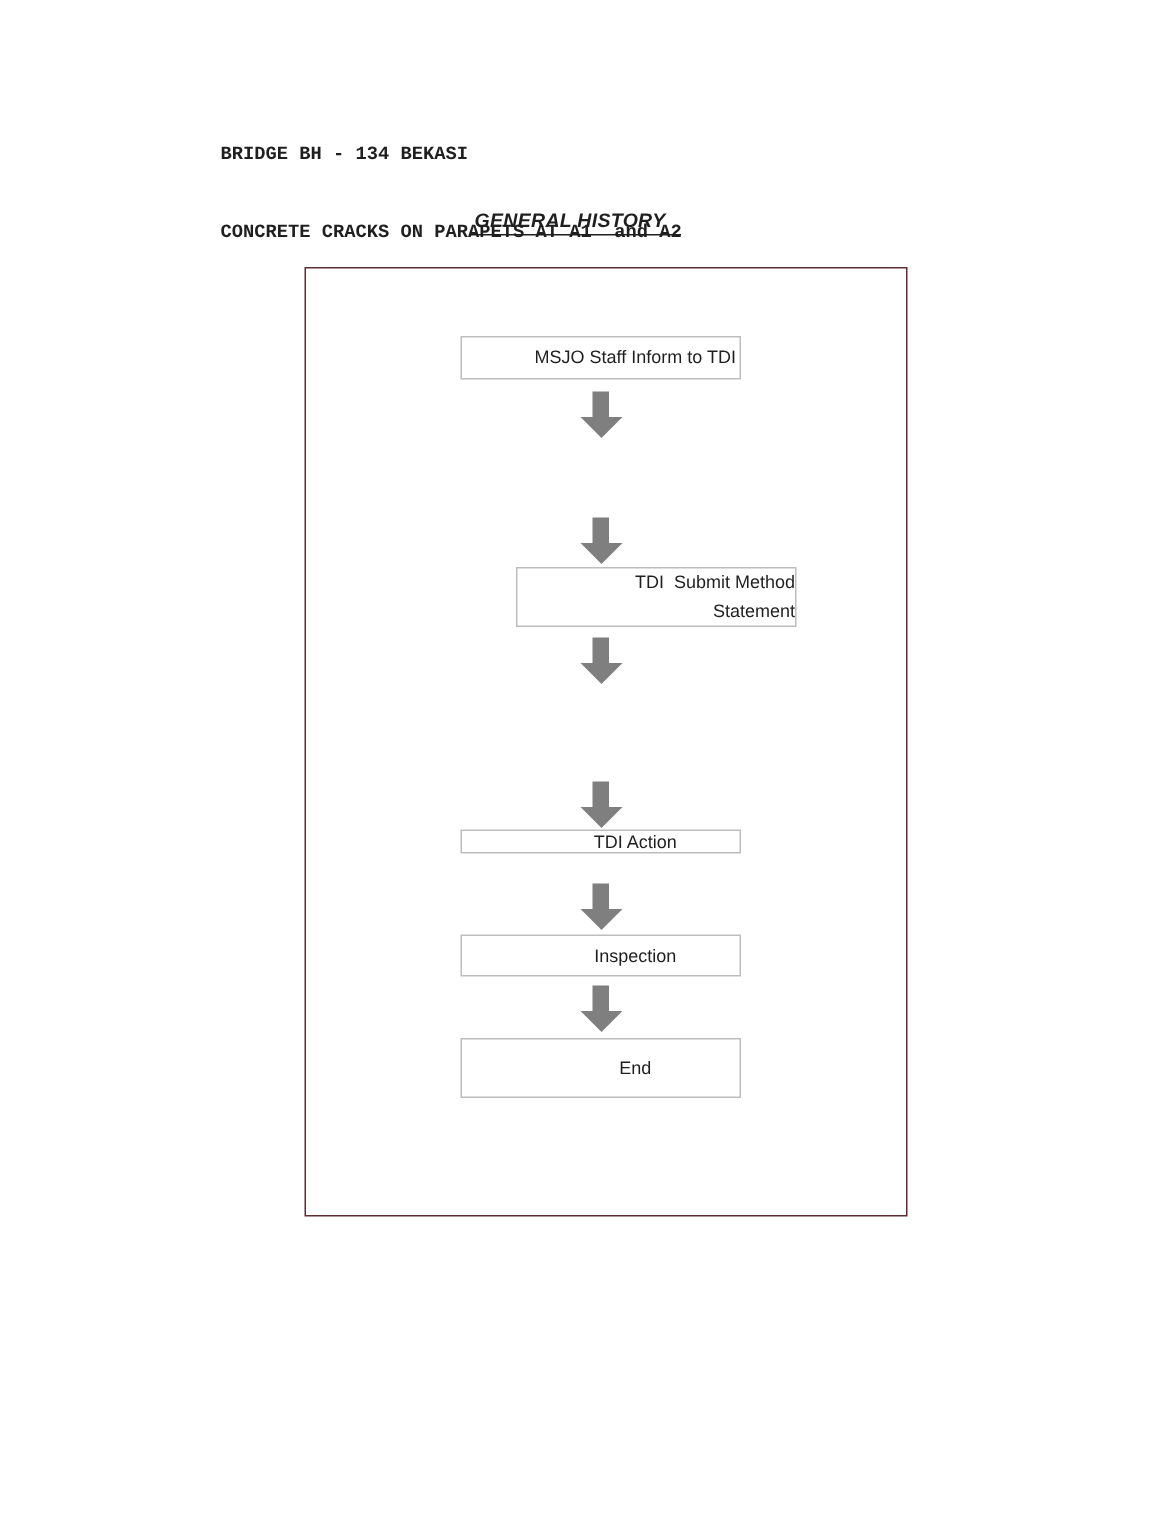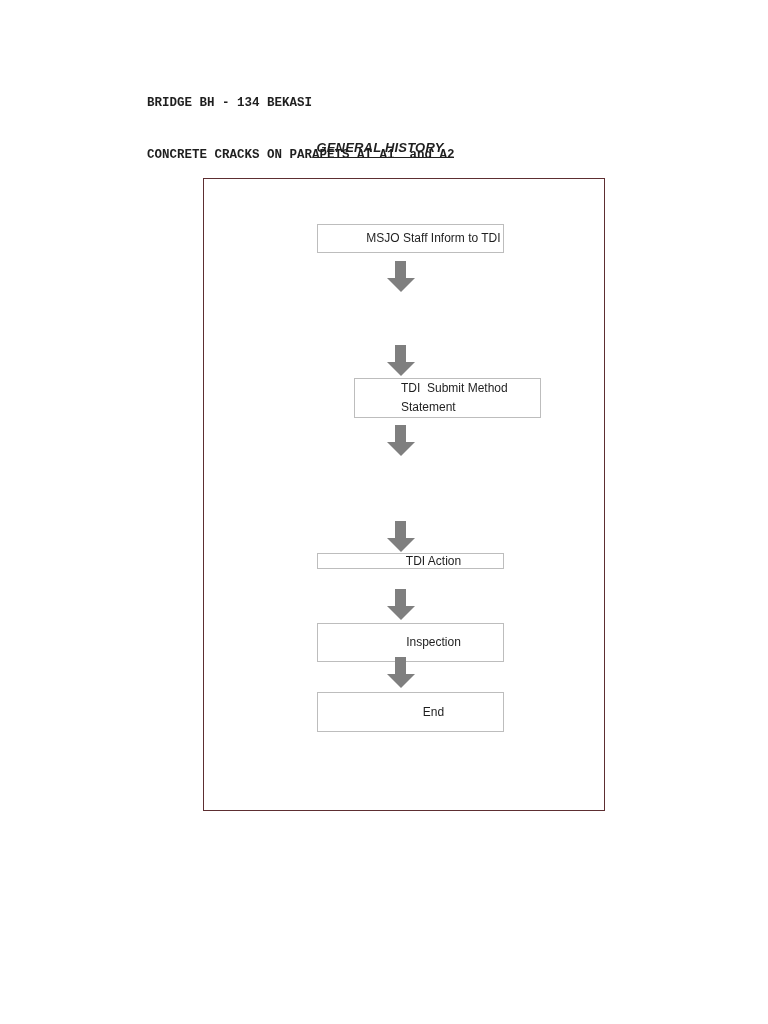--- a/index.html
+++ b/index.html
@@ -38,25 +38,25 @@
     padding:0 10px 2px 2px;
     white-space:pre-wrap;
   }
   .flow-frame{
     position:absolute;left:203px;top:178px;
     width:402px;height:633px;
     border:1px solid var(--frame-border);
     background:var(--page-bg);
   }
   .flow-box{
-    position:absolute;left:113px;width:187px;
+    position:absolute;left:103px;width:187px;
     border:1px solid var(--box-border);
     background:#ffffff;
     display:flex;align-items:center;justify-content:center;
-    text-align:left;
+    text-align:right;
     font-size:12px;line-height:19px;
     white-space:pre-wrap;
     color:var(--text);
     padding-left:46px;
   }
   .flow-arrow{
     position:absolute;left:103px;width:187px;
     display:flex;flex-direction:column;align-items:center;
   }
   .flow-arrow .shaft{width:11px;height:17px;background:var(--arrow);}
@@ -109,21 +109,21 @@
       <div class="head"></div>
     </div>
 
     <div class="flow-box" style="top:374px;height:16px;">TDI Action</div>
 
     <div class="flow-arrow" style="top:410px;">
       <div class="shaft"></div>
       <div class="head"></div>
     </div>
 
-    <div class="flow-box" style="top:444px;height:39px;">Inspection</div>
+    <div class="flow-box" style="top:444px;height:28px;">Inspection</div>
 
     <div class="flow-arrow" style="top:478px;">
       <div class="shaft"></div>
       <div class="head"></div>
     </div>
 
     <div class="flow-box" style="top:513px;height:40px;">End</div>
 
   </div>
 </div>

